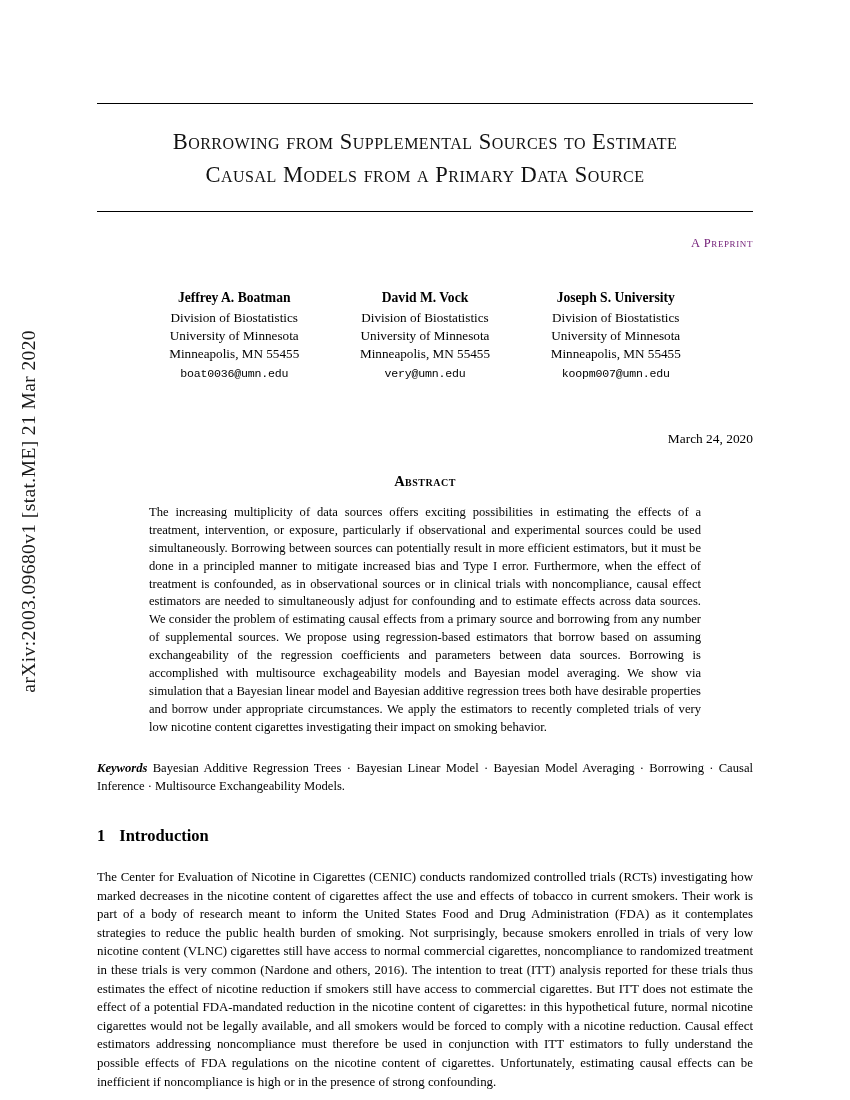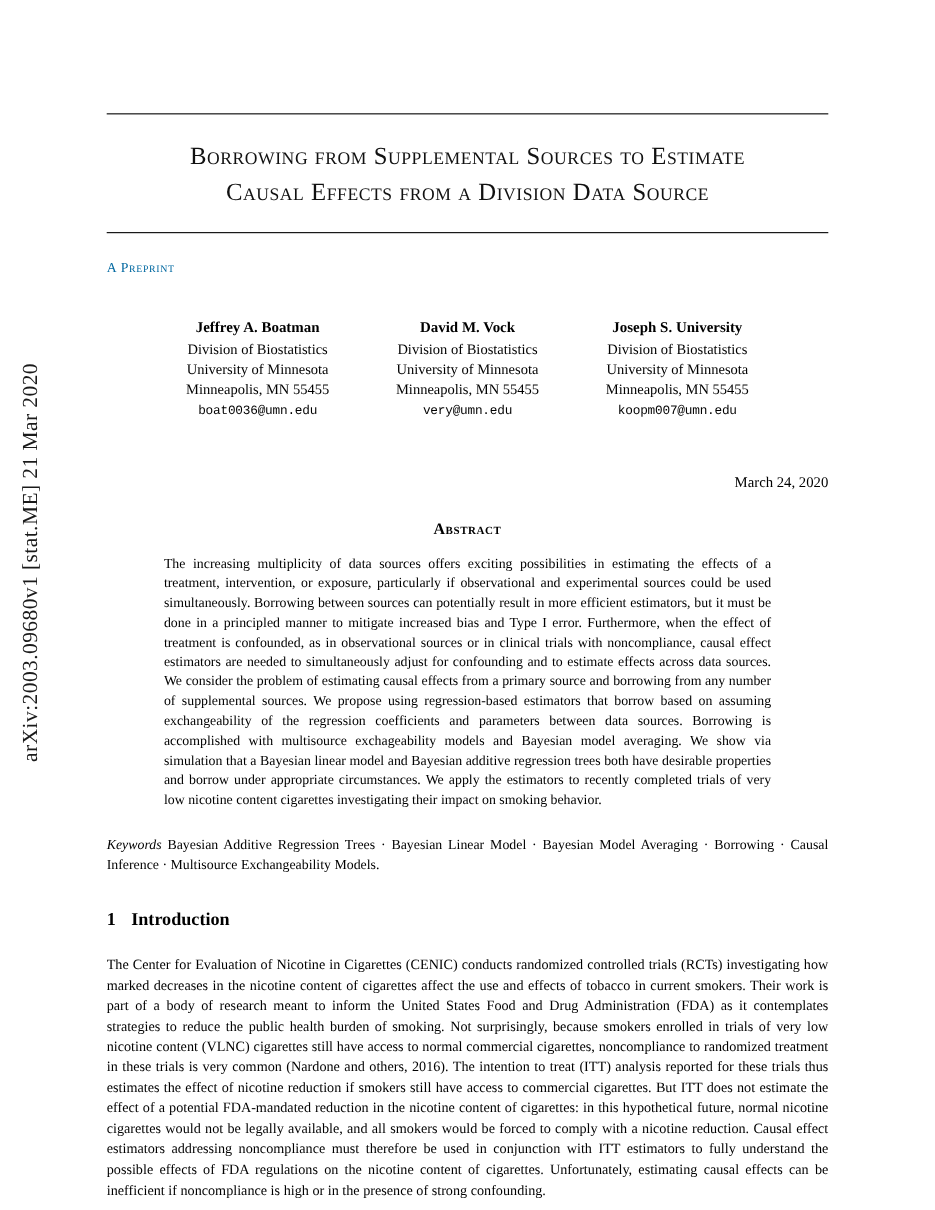--- a/index.html
+++ b/index.html
@@ -51,26 +51,26 @@
     font-family: "Liberation Serif", serif;
     font-size: 22.5px;
     font-variant: small-caps;
     letter-spacing: 0.5px;
     line-height: 1.45;
     margin: 22px 34px 20px 34px;
     color: #111;
   }
 
   .preprint {
-    text-align: left;
+    text-align: right;
     font-variant: small-caps;
     font-size: 12.5px;
     letter-spacing: 0.6px;
     margin-top: 24px;
-    color: #0369a1;
+    color: #701a75;
   }
 
   .authors {
     display: flex;
     justify-content: space-between;
     margin: 38px 42px 0 42px;
   }
   .author-col {
     width: 33.3%;
     text-align: center;
@@ -114,21 +114,21 @@
   }
 
   .keywords {
     margin: 24px 0 0 0;
     font-size: 12.6px;
     line-height: 1.42;
     text-align: justify;
   }
   .keywords b {
     font-style: italic;
-    font-weight: normal;
+    font-weight: bold;
   }
 
   .section-head {
     margin-top: 30px;
     font-size: 16.5px;
     font-weight: bold;
   }
   .section-head .num { margin-right: 14px; }
 
   .para {
@@ -143,21 +143,21 @@
 <body>
 
 <div class="arxiv-stamp">arXiv:2003.09680v1  [stat.ME]  21 Mar 2020</div>
 
 <div class="page">
 
   <div class="rule top"></div>
 
   <div class="title">
     <div>Borrowing from Supplemental Sources to Estimate</div>
-    <div>Causal Effects from a Division Data Source</div>
+    <div>Causal Models from a Primary Data Source</div>
   </div>
 
   <div class="rule bottom"></div>
 
   <div class="preprint">A Preprint</div>
 
   <div class="authors">
 
     <div class="author-col">
       <div class="author-name">Jeffrey A. Boatman</div>

